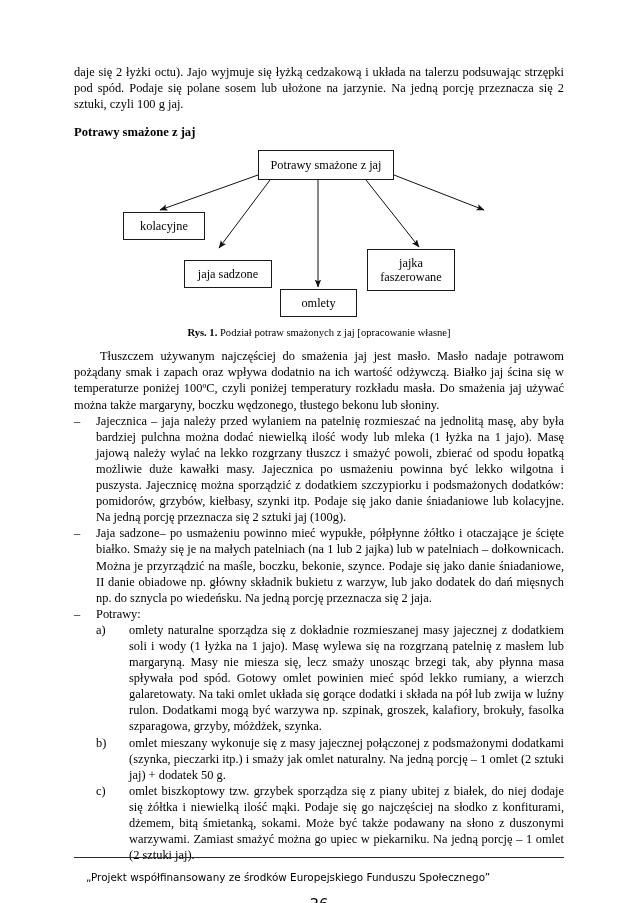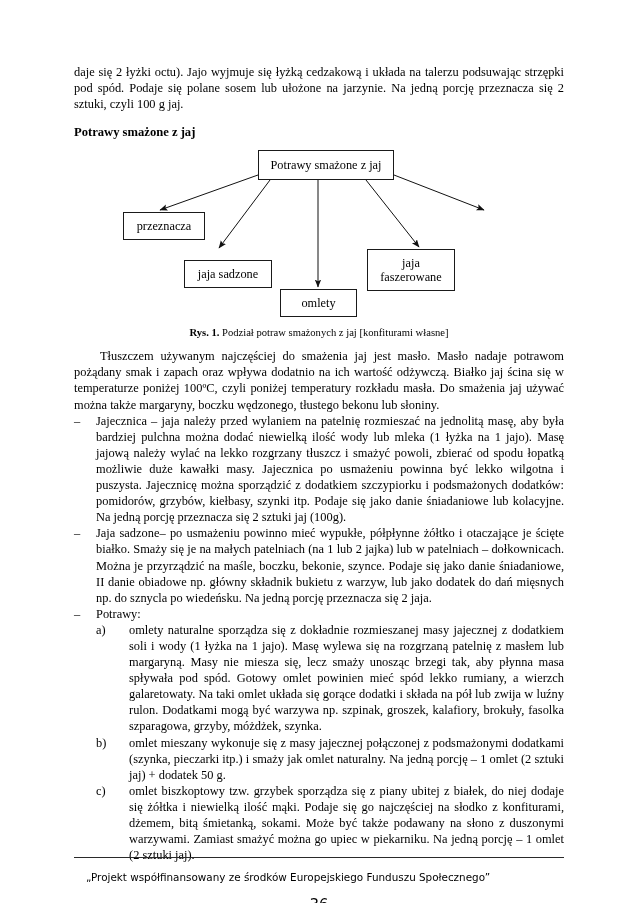--- a/index.html
+++ b/index.html
@@ -171,32 +171,32 @@
 
         <line x1="244" y1="32" x2="244" y2="139" stroke="#111111" stroke-width="1" marker-end="url(#ah)"></line>
 
         <line x1="292" y1="32" x2="345" y2="99" stroke="#111111" stroke-width="1" marker-end="url(#ah)"></line>
 
         <line x1="320" y1="27" x2="410" y2="62" stroke="#111111" stroke-width="1" marker-end="url(#ah)"></line>
       </svg>
 
       <div class="node" style="left:184px; top:2px; width:136px; height:30px;">Potrawy smażone z jaj</div>
 
-      <div class="node" style="left:49px; top:64px; width:82px; height:28px;">przeznacza</div>
+      <div class="node" style="left:49px; top:64px; width:82px; height:28px;">kolacyjne</div>
 
       <div class="node" style="left:110px; top:102px; width:88px; height:28px;margin-top:10px;">jaja sadzone</div>
 
       <div class="node" style="left:206px; top:141px; width:77px; height:28px;">omlety</div>
 
-      <div class="node" style="left:293px; top:101px; width:88px; height:42px;">jaja
+      <div class="node" style="left:293px; top:101px; width:88px; height:42px;">jajka
 faszerowane</div>
 
     </div>
 
-    <p class="caption"><b>Rys. 1.</b><span> Podział potraw smażonych z jaj [konfiturami własne]</span></p>
+    <p class="caption"><b>Rys. 1.</b><span> Podział potraw smażonych z jaj [opracowanie własne]</span></p>
 
     <div class="spacer-8"></div>
 
     <p class="body-par indent">Tłuszczem używanym najczęściej do smażenia jaj jest masło. Masło nadaje potrawom pożądany smak i zapach oraz wpływa dodatnio na ich wartość odżywczą. Białko jaj ścina się w temperaturze poniżej 100ºC, czyli poniżej temperatury rozkładu masła. Do smażenia jaj używać można także margaryny, boczku wędzonego, tłustego bekonu lub słoniny.</p>
 
     <div class="dash-item">
       <span class="marker">–</span>
       <span class="txt">Jajecznica – jaja należy przed wylaniem na patelnię rozmieszać na jednolitą masę, aby była bardziej pulchna można dodać niewielką ilość wody lub mleka (1 łyżka na 1 jajo). Masę jajową należy wylać na lekko rozgrzany tłuszcz i smażyć powoli, zbierać od spodu łopatką możliwie duże kawałki masy. Jajecznica po usmażeniu powinna być lekko wilgotna i puszysta. Jajecznicę można sporządzić z dodatkiem szczypiorku i podsmażonych dodatków: pomidorów, grzybów, kiełbasy, szynki itp. Podaje się jako danie śniadaniowe lub kolacyjne. Na jedną porcję przeznacza się 2 sztuki jaj (100g).</span>
     </div>
     <div class="dash-item">

